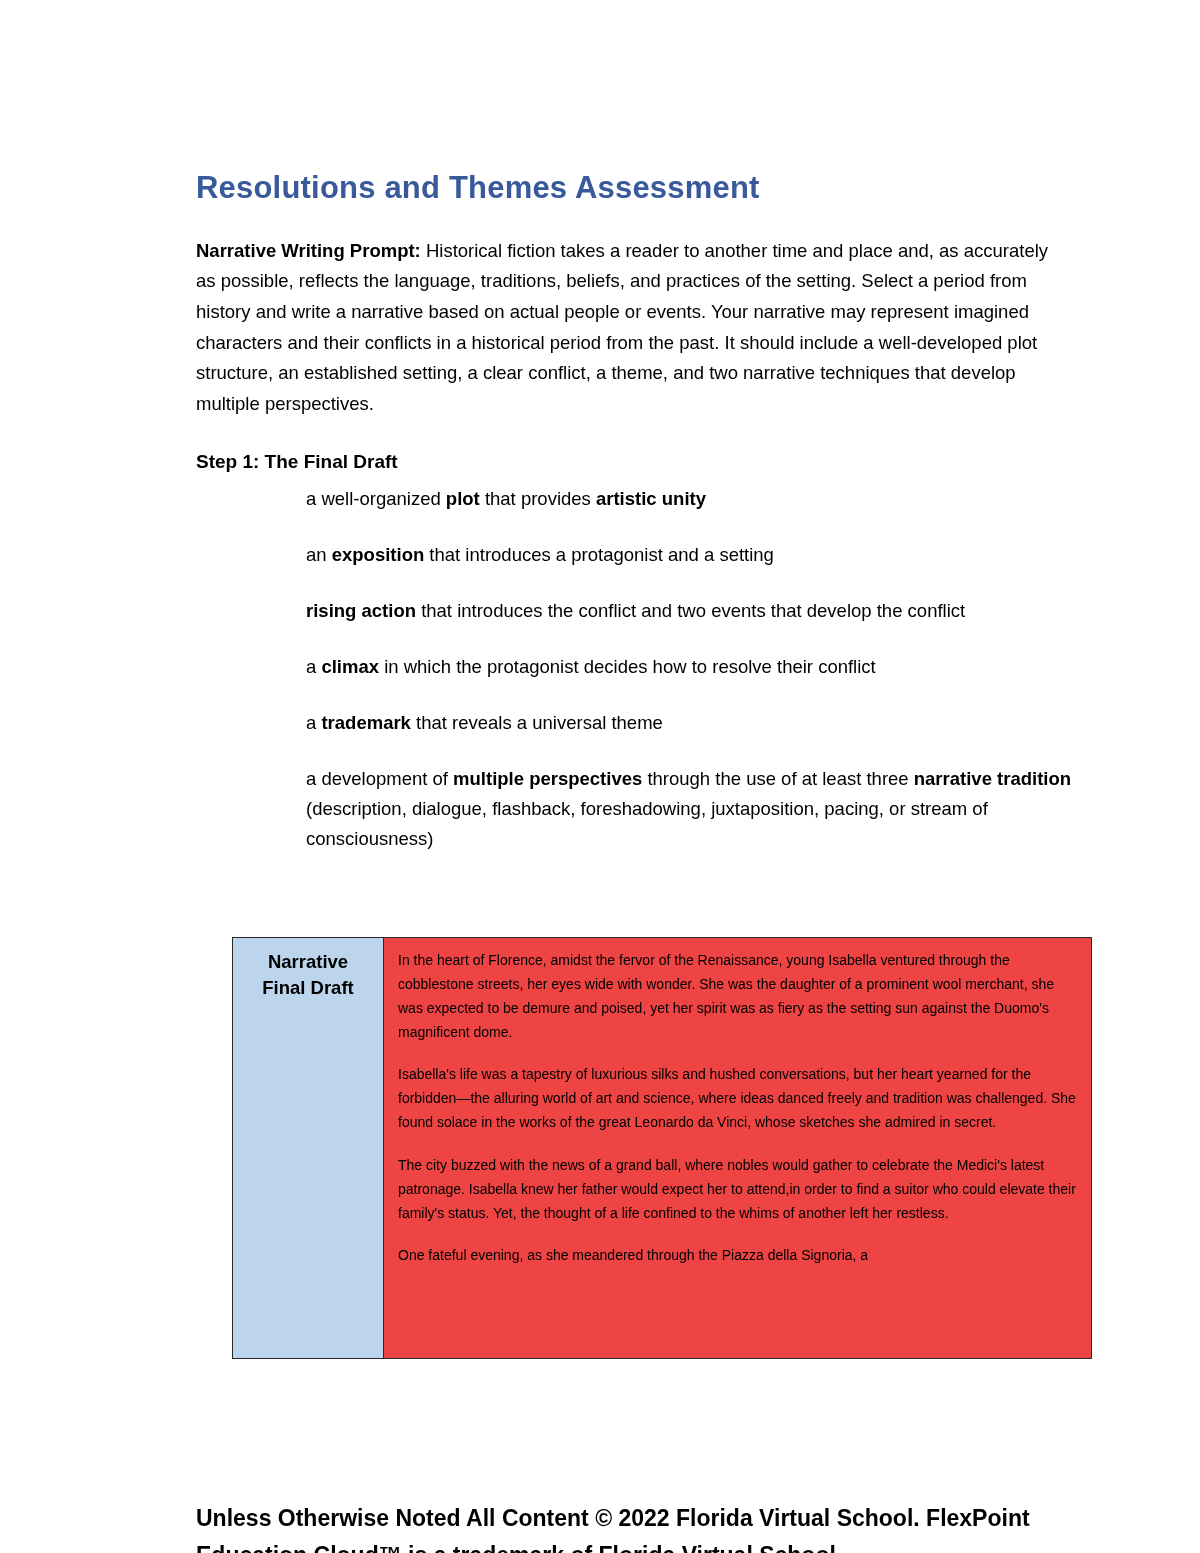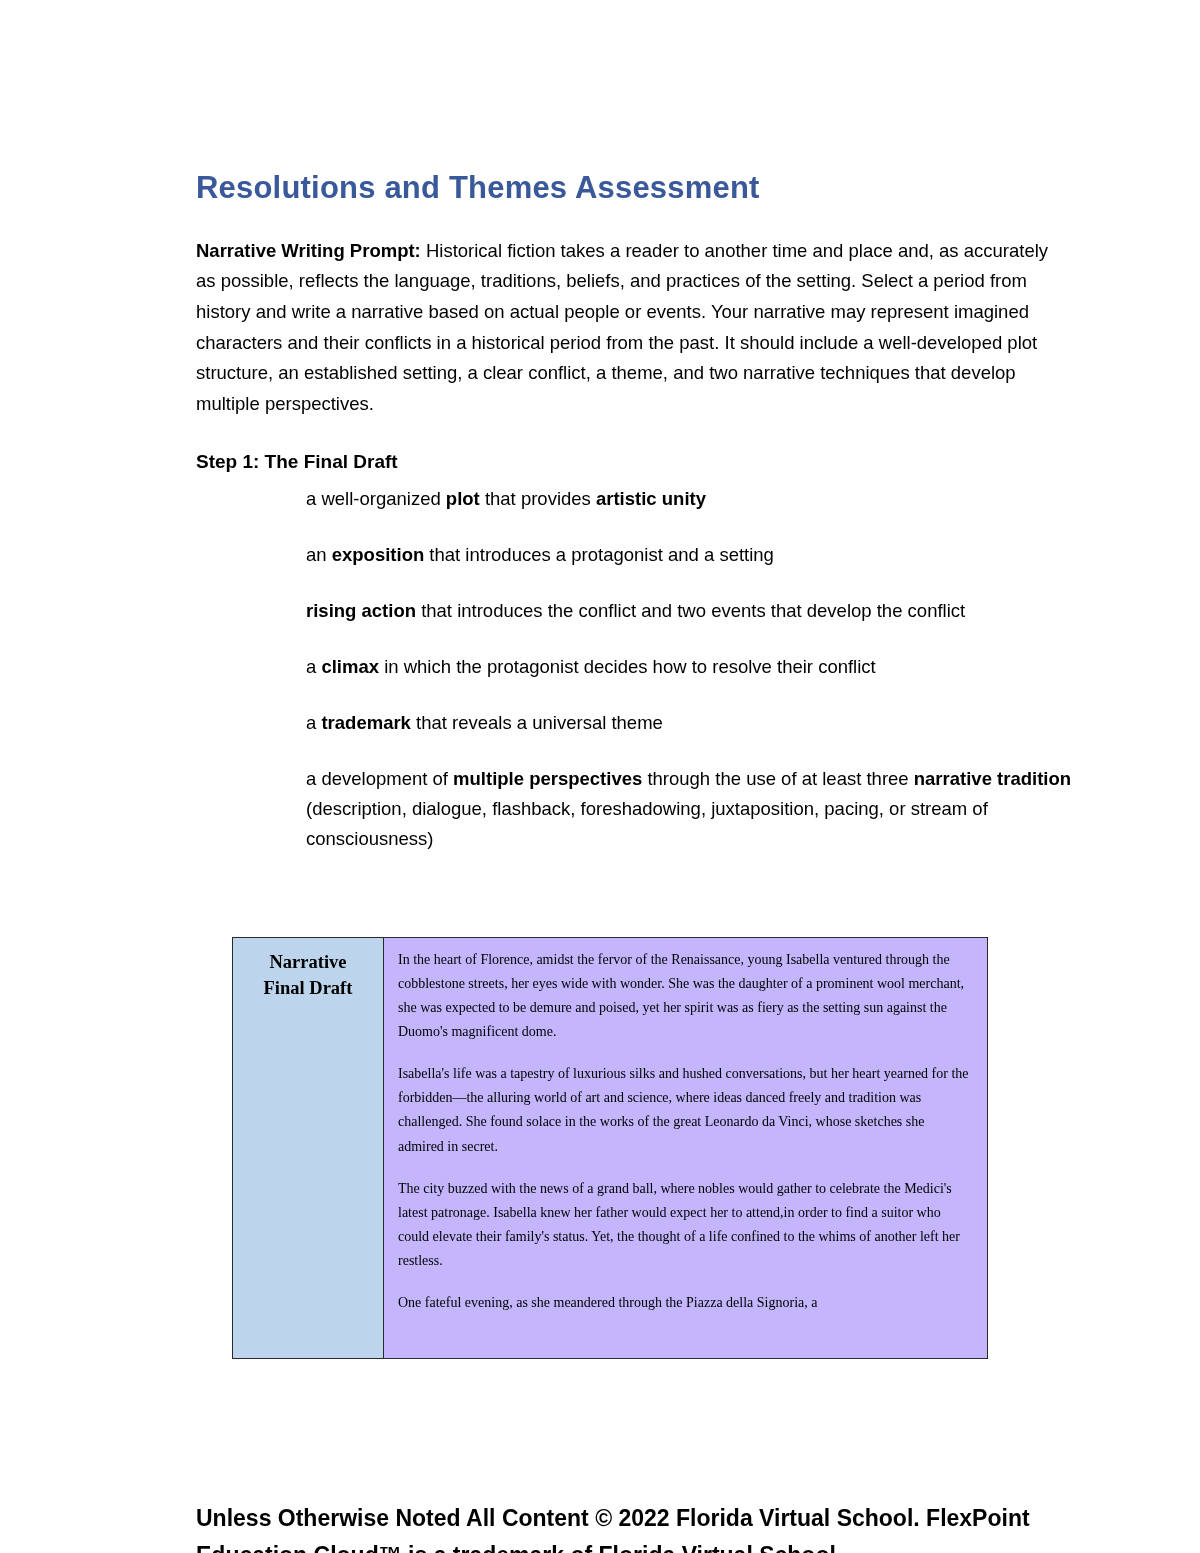--- a/index.html
+++ b/index.html
@@ -85,26 +85,25 @@
   }
   .checklist li b {
     font-weight: bold;
   }
 
   
   .draft-table {
     position: absolute;
     left: 188px;
     top: 937px;
-    width: 756px;
+    width: 860px;
     border: 1px solid #2a2a2a;
     border-collapse: collapse;
     table-layout: fixed;
-    background: #c4b5fd;
-    font-family: Liberation Serif, serif;
+    background: #ef4444;
   }
   .draft-table td {
     border: 1px solid #2a2a2a;
     vertical-align: top;
     padding: 0;
   }
   .draft-table td.label-cell {
     width: 134px;
     background: #BCD5EC;
     text-align: center;

